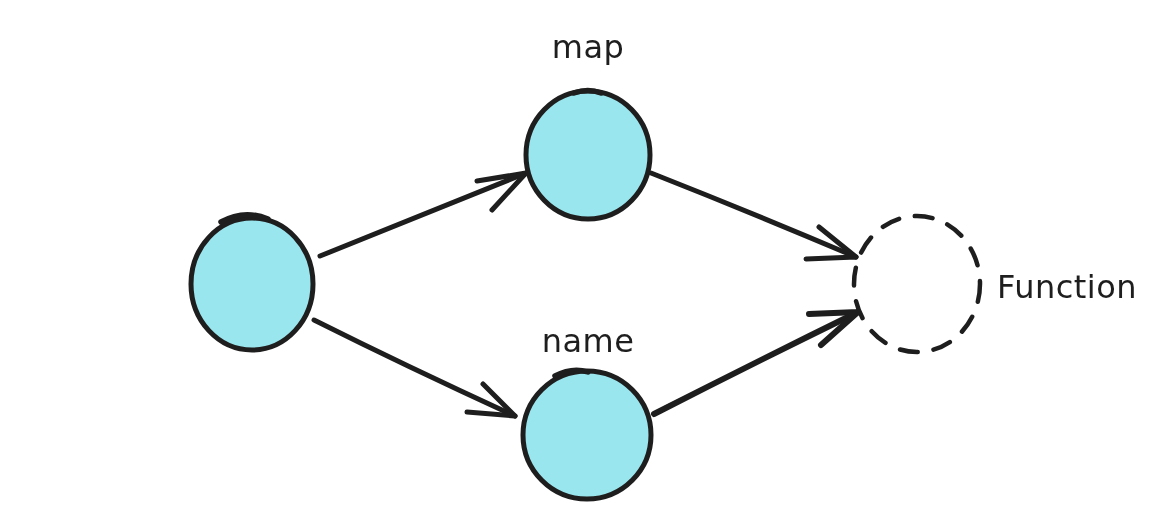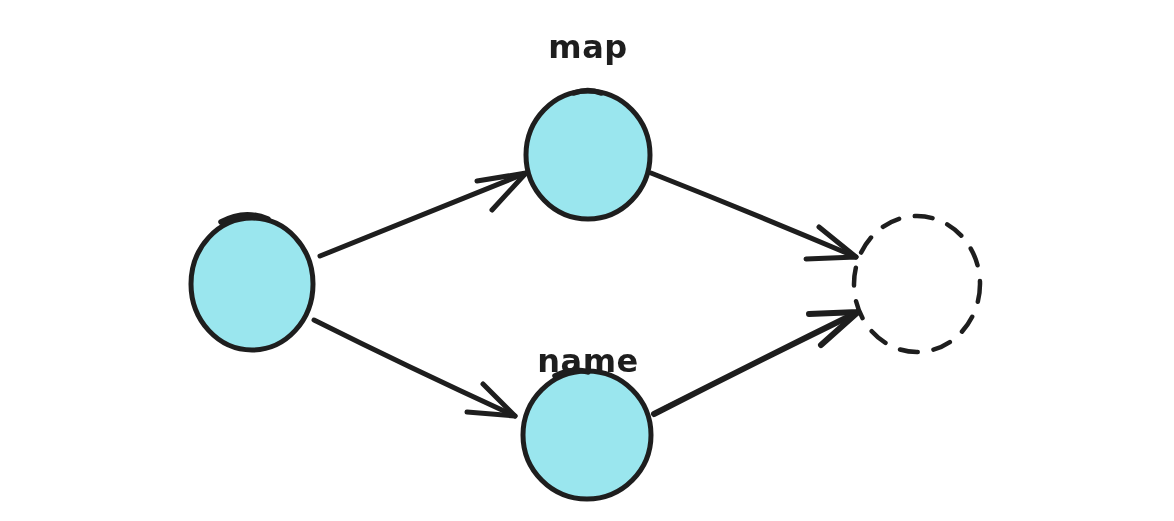--- a/index.html
+++ b/index.html
@@ -57,39 +57,38 @@
     fill: none;
     stroke: var(--stroke);
     stroke-width: 5.5;
     stroke-linecap: round;
   }
   .node-label {
     position: absolute;
     color: var(--stroke);
     white-space: nowrap;
     letter-spacing: 0.5px;
-    font-weight: 700;
+    font-weight: 400;
   }
   .label-pmn {
     left: 20px;
     top: 152px;
     font-size: 37px;
   }
   .label-map {
     left: 588px;
     top: 28px;
     font-size: 32px;
     transform: translateX(-50%);
   }
   .label-name {
     left: 588px;
     top: 322px;
     font-size: 32px;
     transform: translateX(-50%);
-    margin-top: 20px;
   }
   .label-function {
     left: 997px;
     top: 268px;
     font-size: 32px;
   }
 </style>
 </head>
 <body>
 
@@ -137,14 +136,15 @@
       <ellipse class="node-circle-dashed" cx="917" cy="284" rx="63" ry="68"></ellipse>
     </g>
 
   </svg>
 
 
   <div class="node-label label-map">map</div>
 
   <div class="node-label label-name">name</div>
 
+  <div class="node-label label-function">Function</div>
 
 </div>
 
 </body></html>

